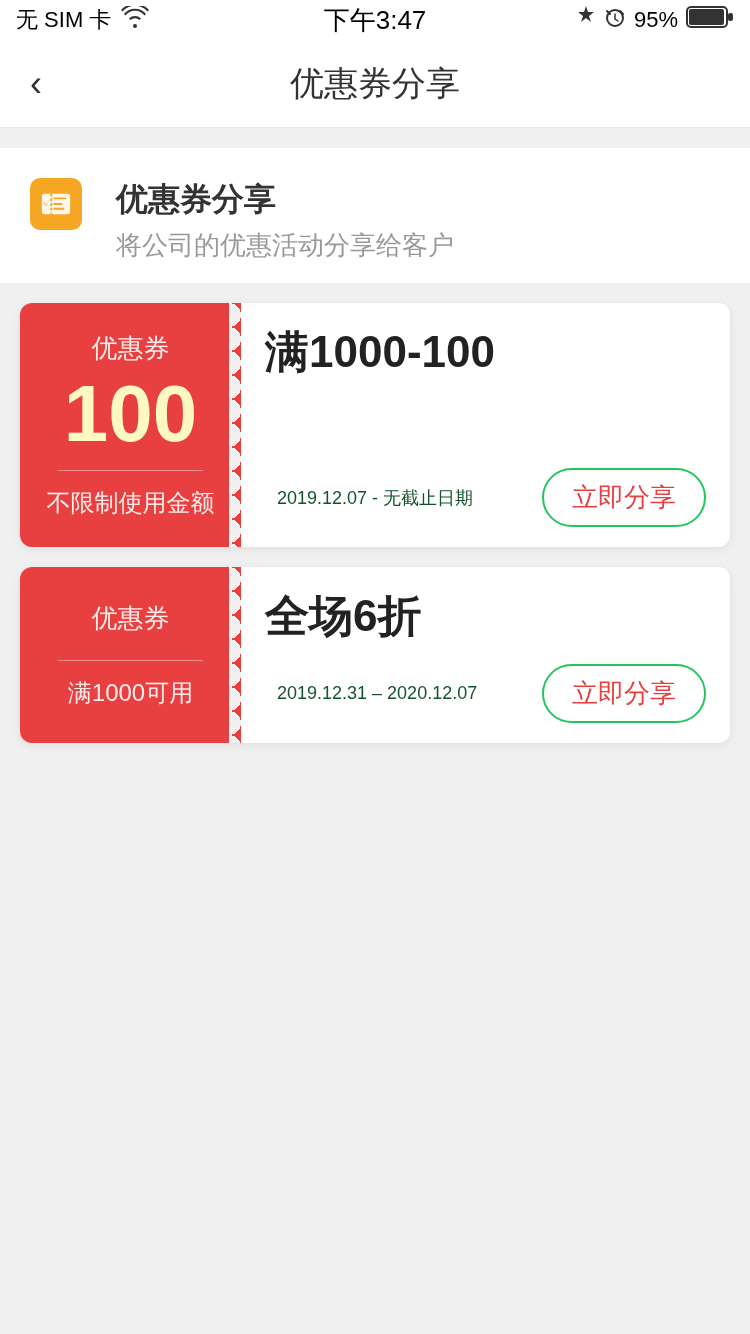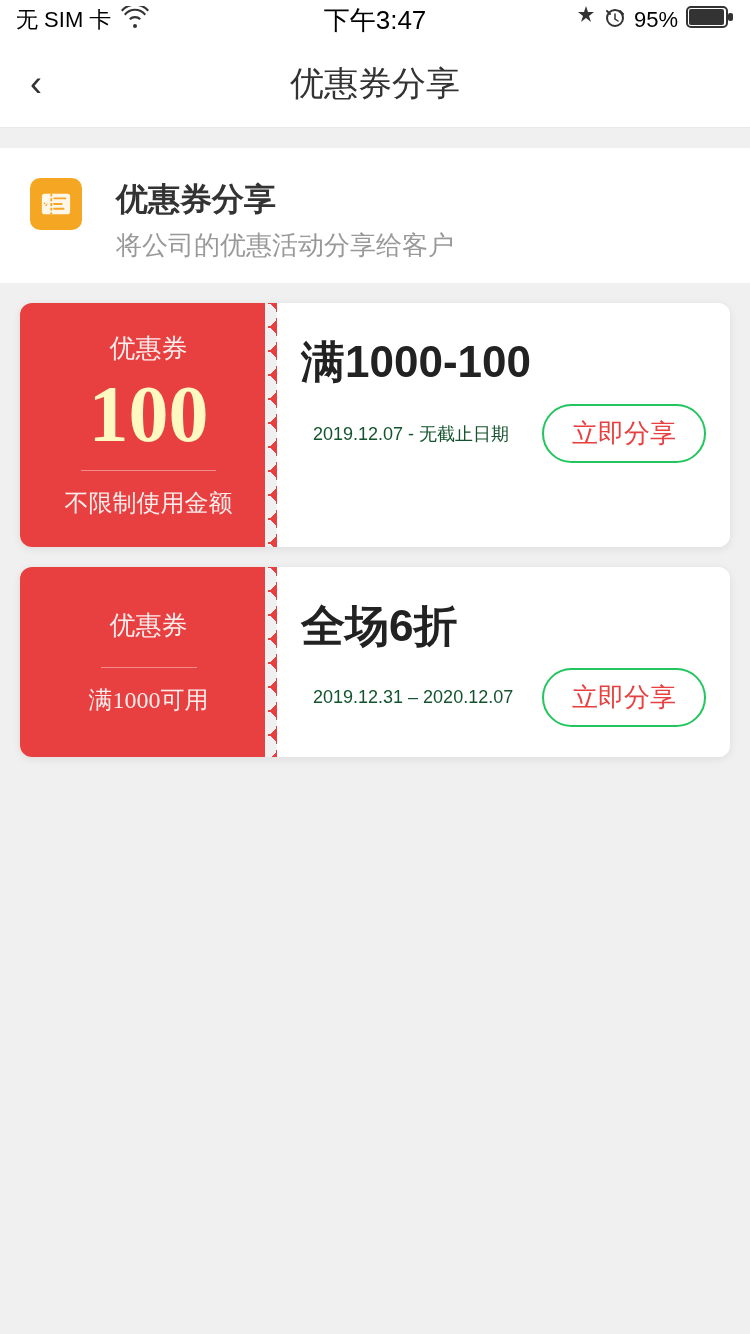--- a/index.html
+++ b/index.html
@@ -186,48 +186,46 @@
     .coupon-card-wrapper {
       position: relative;
       background: #fff;
       border-radius: 12px;
       overflow: hidden;
       box-shadow: 0 2px 10px rgba(0,0,0,0.08);
       display: flex;
     }
     
     .coupon-stub {
-      width: 257px;
+      width: 221px;
       background: #e84040;
       flex-shrink: 0;
       position: relative;
       display: flex;
       flex-direction: column;
-      align-items: center;
       justify-content: center;
       padding: 28px 20px;
-      font-family: Liberation Serif, serif;
     }
     .coupon-stub::after {
       content: '';
       position: absolute;
       right: -12px;
       top: 0;
       bottom: 0;
       width: 24px;
       background: radial-gradient(circle at left, #f0f0f0 12px, transparent 12px) 0 0 / 24px 24px repeat-y;
       z-index: 2;
     }
     .coupon-body {
       flex: 1;
-      padding: 30px 24px;
-      display: flex;
-      flex-direction: column;
-      justify-content: flex-start;
-      gap: 12px;
+      padding: 20px 24px;
+      display: flex;
+      flex-direction: column;
+      justify-content: space-between;
+      gap: 18px;
       background: #fff;
     }
   </style>
 </head>
 <body>
 
 <div class="status-bar">
   <div class="status-left">
     <span>无 SIM 卡</span>
     <span>

